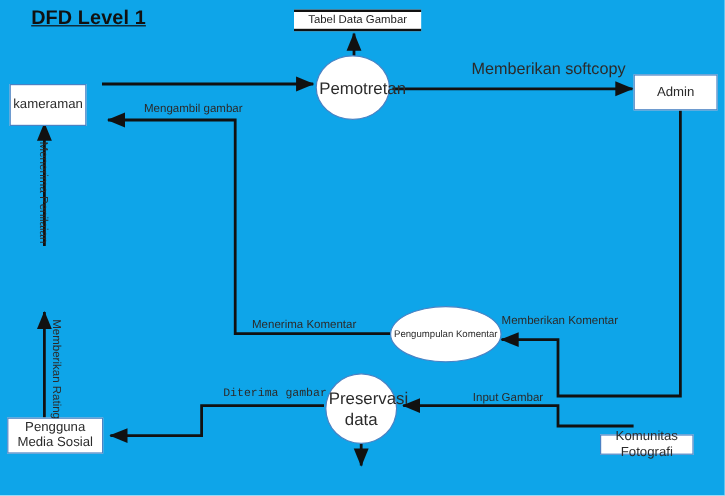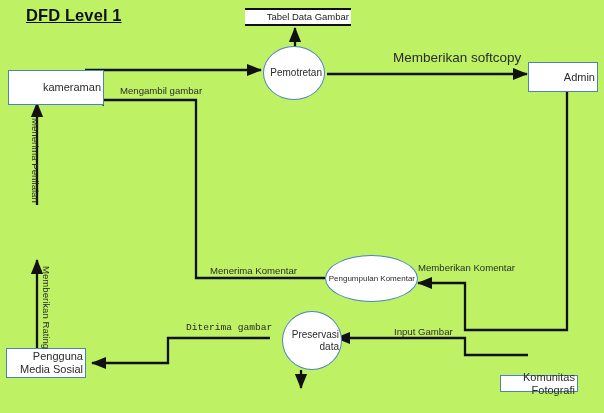--- a/index.html
+++ b/index.html
@@ -8,53 +8,53 @@
     padding: 0;
     background: #ffffff;
   }
   body {
     font-family: "Liberation Sans", sans-serif;
   }
   #canvas {
     position: relative;
     width: 604px;
     height: 413px;
-    background: #bef264;
+    background: #0ea5e9;
     overflow: hidden;
   }
   #edges {
     position: absolute;
     left: 0;
     top: 0;
     width: 604px;
     height: 413px;
     pointer-events: none;
   }
   .node {
     position: absolute;
     box-sizing: border-box;
     display: flex;
     align-items: center;
     justify-content: center;
-    text-align: right;
+    text-align: center;
     color: #2b2b2b;
     line-height: 1.15;
   }
   
   .entity {
     border: 1.6px solid #4a82c4;
     background: #ffffff;
     font-size: 11px;
   }
   
   .process {
     border: 1.6px solid #4a82c4;
     background: #ffffff;
     border-radius: 50%;
-    font-size: 10px;
+    font-size: 14px;
   }
   
   .datastore {
     background: #ffffff;
     border-top: 2.4px solid #111111;
     border-bottom: 2.4px solid #111111;
     font-size: 9.5px;
     color: #1d1d1d;
     align-items: center;
   }
@@ -118,46 +118,46 @@
 
       <path d="M301,370 L301,388"></path>
     </g>
   </svg>
 
   <div class="node datastore" style="left:245px; top:8px; width:106px; height:18px;">
     <span class="wrap-narrow">Tabel Data Gambar</span>
   </div>
 
 
-  <div class="node entity" style="left:8px; top:70px; width:96px; height:35px;">
+  <div class="node entity" style="left:8px; top:70px; width:64px; height:35px;">
     <span class="wrap-narrow">kameraman</span>
   </div>
 
   <div class="node entity" style="left:528px; top:62px; width:70px; height:30px;">
     <span class="wrap-narrow">Admin</span>
   </div>
 
   <div class="node entity" style="left:6px; top:348px; width:80px; height:30px;">
     <span class="wrap-narrow">Pengguna Media Sosial</span>
   </div>
 
-  <div class="node entity" style="left:500px; top:375px; width:78px; height:17px; font-size:11px;">
+  <div class="node entity" style="left:500px; top:362px; width:78px; height:17px; font-size:11px;">
     <span class="wrap-narrow">Komunitas Fotografi</span>
   </div>
 
   <div class="node process" style="left:263px; top:46px; width:62px; height:54px;">
     <span class="wrap-narrow">Pemotretan</span>
   </div>
 
 
   <div class="node process" style="left:325px; top:255px; width:93px; height:47px; font-size:8px;">
     <span class="wrap-narrow">Pengumpulan Komentar</span>
   </div>
 
-  <div class="node process" style="left:282px; top:311px; width:60px; height:59px;">
+  <div class="node process" style="left:271px; top:311px; width:60px; height:59px;">
     <span class="wrap-narrow">Preservasi data</span>
   </div>
 
   <div class="edge-label" style="left:120px; top:57px;margin-top:28px;">Mengambil gambar</div>
 
   <div class="edge-label big" style="left:361px; top:50px;margin-left:32px;">Memberikan softcopy</div>
 
   <div class="edge-label vertical" style="left:41px; top:118px;">Menerima Penilaian</div>
 
   <div class="edge-label vertical" style="left:52px; top:266px;">Memberikan Rating</div>

